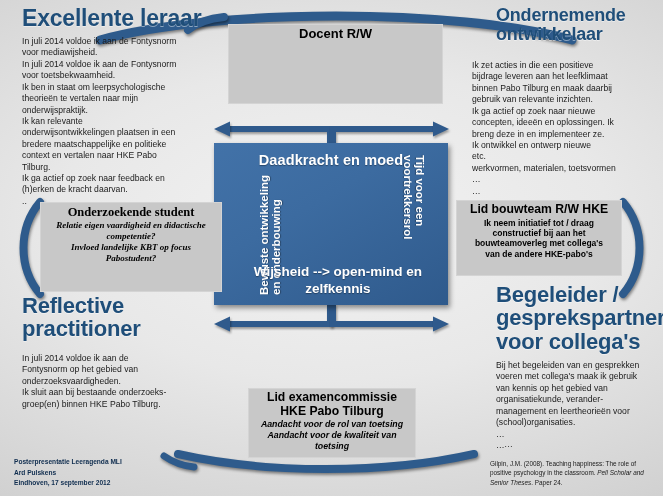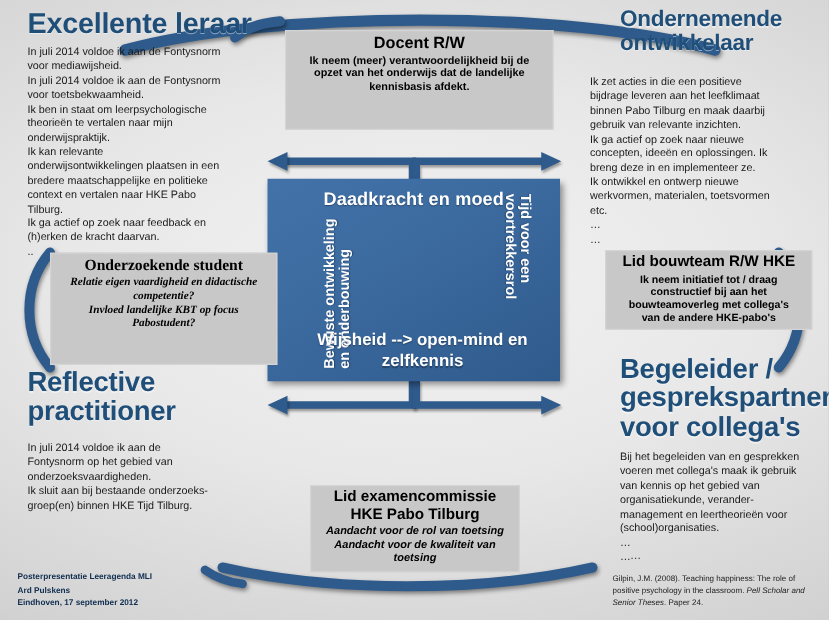--- a/index.html
+++ b/index.html
@@ -141,33 +141,33 @@
   <div class="hdg" style="left:496px;top:6px;width:160px;font-size:18px;">Ondernemende ontwikkelaar</div>
   <div class="body-txt" style="left:472px;top:60px;width:164px;">
     <p>Ik zet acties in die een  positieve</p>
     <p>bijdrage leveren aan het leefklimaat</p>
     <p>binnen  Pabo  Tilburg en  maak daarbij</p>
     <p>gebruik van relevante inzichten.</p>
     <p>Ik ga actief op zoek naar nieuwe</p>
     <p>concepten, ideeën en oplossingen. Ik</p>
     <p>breng deze in en implementeer ze.</p>
     <p>Ik ontwikkel en ontwerp nieuwe</p>
+    <p>etc.</p>
     <p>werkvormen, materialen, toetsvormen</p>
-    <p>etc.</p>
     <p>…</p>
     <p>…</p>
   </div>
 
   <div class="hdg" style="left:22px;top:294px;width:160px;font-size:22px;">Reflective practitioner</div>
   <div class="body-txt" style="left:22px;top:353px;width:180px;">
     <p>In juli 2014  voldoe ik aan de</p>
     <p>Fontysnorm op het gebied  van</p>
     <p>onderzoeksvaardigheden.</p>
     <p>Ik sluit aan bij bestaande onderzoeks-</p>
-    <p>groep(en) binnen HKE Tijd Tilburg.</p>
+    <p>groep(en) binnen HKE Pabo Tilburg.</p>
   </div>
 
   <div class="hdg" style="left:496px;top:283px;width:165px;font-size:22px;">Begeleider / gesprekspartner voor collega's</div>
   <div class="body-txt" style="left:496px;top:360px;width:166px;">
     <p>Bij het begeleiden  van en gesprekken</p>
     <p>voeren met collega's maak ik gebruik</p>
     <p>van kennis op het gebied  van</p>
     <p>organisatiekunde,  verander-</p>
     <p>management en leertheorieën  voor</p>
     <p>(school)organisaties.</p>
@@ -221,36 +221,31 @@
       <span>Tijd voor een</span>
       <span>voortrekkersrol</span>
     </div>
 
 
     <div class="cbot">Wijsheid --&gt; open-mind en zelfkennis</div>
   </div>
 
   <div class="callout" style="left:228px;top:24px;width:215px;height:80px;">
     <div class="c-title" style="font-size:13px;">Docent R/W</div>
-    <div class="c-sub" style="font-size:8.7px;font-weight:bold;margin-top:1px;">
-      <p>Ik neem (meer) verantwoordelijkheid bij de</p>
-      <p>opzet van het onderwijs dat de landelijke</p>
-      <p>kennisbasis afdekt.</p>
-    </div>
   </div>
 
   <div class="callout ital" style="left:40px;top:202px;width:182px;height:90px;font-family:Liberation Serif, serif;">
     <div class="c-title" style="font-size:12.5px;">Onderzoekende student</div>
     <div class="c-sub" style="font-size:9px;margin-top:1px;">
       <p>Relatie eigen vaardigheid en didactische competentie?</p>
       <p>Invloed landelijke KBT op focus Pabostudent?</p>
     </div>
   </div>
 
-  <div class="callout" style="left:484px;top:200px;width:166px;height:64px;">
+  <div class="callout" style="left:456px;top:200px;width:166px;height:76px;">
     <div class="c-title" style="font-size:12.2px;">Lid bouwteam R/W HKE</div>
     <div class="c-sub" style="font-size:8.5px;font-weight:bold;margin-top:1px;">
       <p>Ik neem initiatief tot / draag</p>
       <p>constructief bij aan het</p>
       <p>bouwteamoverleg met collega's</p>
       <p>van de andere HKE-pabo's</p>
     </div>
   </div>
 
   <div class="callout ital" style="left:248px;top:388px;width:168px;height:70px;">

